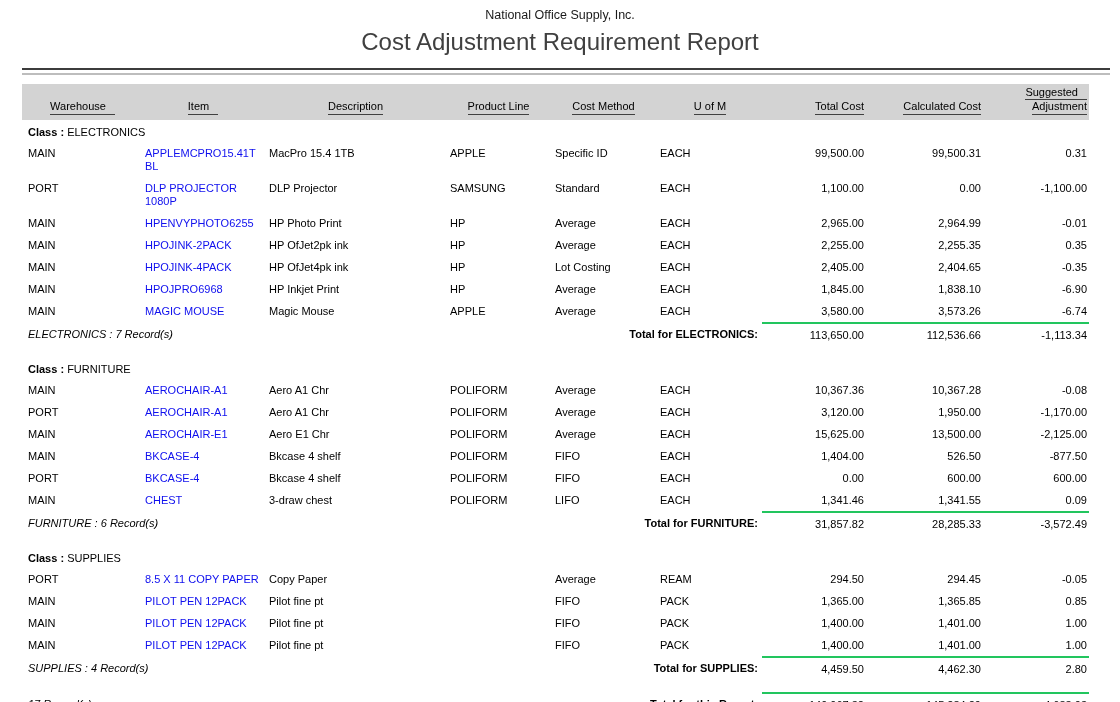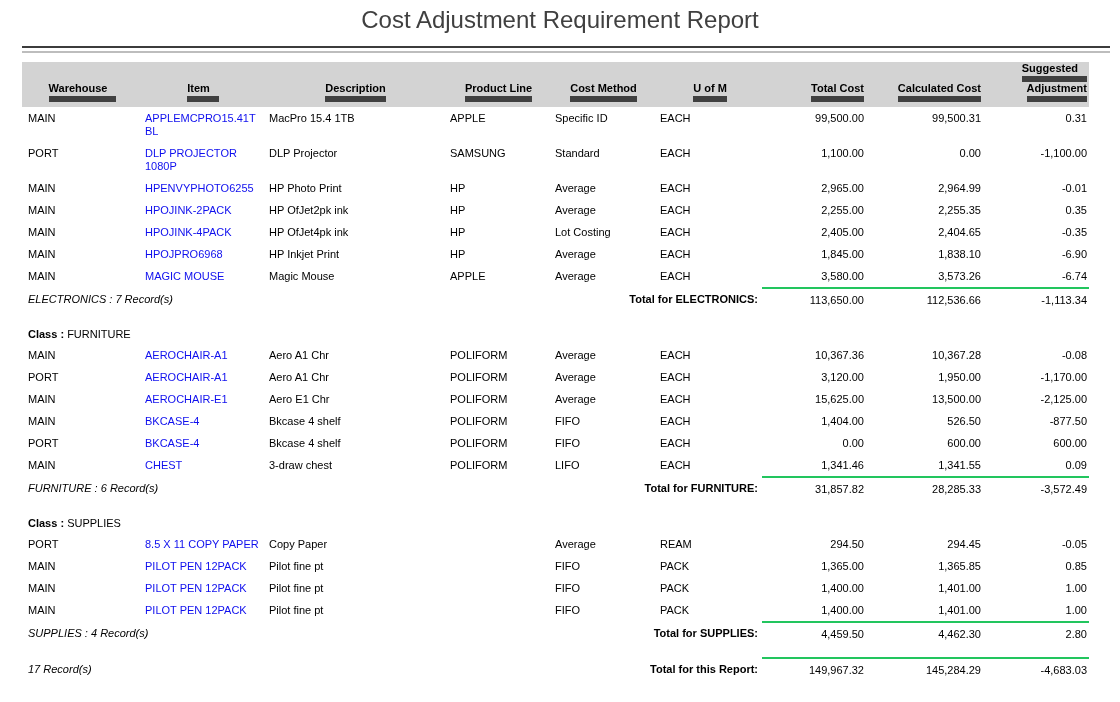--- a/index.html
+++ b/index.html
@@ -16,41 +16,42 @@
   table { width: 1067px; margin: 9px 0 0 22px; border-collapse: collapse; table-layout: fixed; }
   col.c1 { width: 117px; } col.c2 { width: 124px; } col.c3 { width: 181px; }
   col.c4 { width: 105px; } col.c5 { width: 105px; } col.c6 { width: 108px; }
   col.c7 { width: 104px; } col.c8 { width: 117px; } col.c9 { width: 106px; }
 
   thead th {
     background: #d3d3d3; height: 31px; vertical-align: bottom;
     text-align: center; font-size: 11px; font-weight: normal; padding: 0 2px 5px 6px;
   }
   thead th.num { text-align: right; padding-left: 0; padding-right: 2px; }
-  .hl { font-weight: bold; border-bottom: 6px solid #404040; display: inline-block; line-height: 1.25; }
+  .hl { font-weight: normal; border-bottom: 1px solid #404040; display: inline-block; line-height: 1.25; }
   .ext { padding-right: 9px; }
 
   td {
     font-size: 11px; vertical-align: top; line-height: 13px;
     padding: 5px 2px 4px 6px; overflow-wrap: anywhere;
   }
   td.num { text-align: right; padding-left: 0; padding-right: 2px; }
   .item { color: #0f0fee; cursor: pointer; }
   .b { font-weight: bold; }
   .i { font-style: italic; }
   .class-row td { padding-top: 6px; padding-bottom: 3px; }
   .class-row.gap td { padding-top: 17px; }
   .total-row td.line { border-top: 2px solid #22c55e; }
   .tl { text-align: right; padding-right: 4px; white-space: nowrap; margin-top: 15px; }
   tr.spacer td { height: 12px; padding: 0; }
 </style>
 </head>
 <body>
 
 <div>
+  <div class="company">National Office Supply, Inc.</div>
   <div class="title">Cost Adjustment Requirement Report</div>
   <div class="rules">
     <div class="rule1"></div>
     <div class="rule2"></div>
   </div>
 
   <table>
     <colgroup>
       <col class="c1">
         <col class="c2">
@@ -72,20 +73,23 @@
         <th><span class="hl">U of M</span></th>
         <th class="num"><span class="hl">Total Cost</span></th>
         <th class="num"><span class="hl">Calculated Cost</span></th>
         <th class="num">
           <span class="hl ext">Suggested</span><br>
           <span class="hl">Adjustment</span>
         </th>
       </tr>
     </thead>
     <tbody id="report-body">
+        <tr class="class-row">
+          <td colspan="9"><span class="b">Class :</span> <span>ELECTRONICS</span></td>
+        </tr>
         <tr class="data-row">
           <td>MAIN</td>
           <td class="item">APPLEMCPRO15.41TBL</td>
           <td>MacPro 15.4 1TB</td>
           <td>APPLE</td>
           <td>Specific ID</td>
           <td>EACH</td>
           <td class="num">99,500.00</td>
           <td class="num">99,500.31</td>
           <td class="num">0.31</td>

